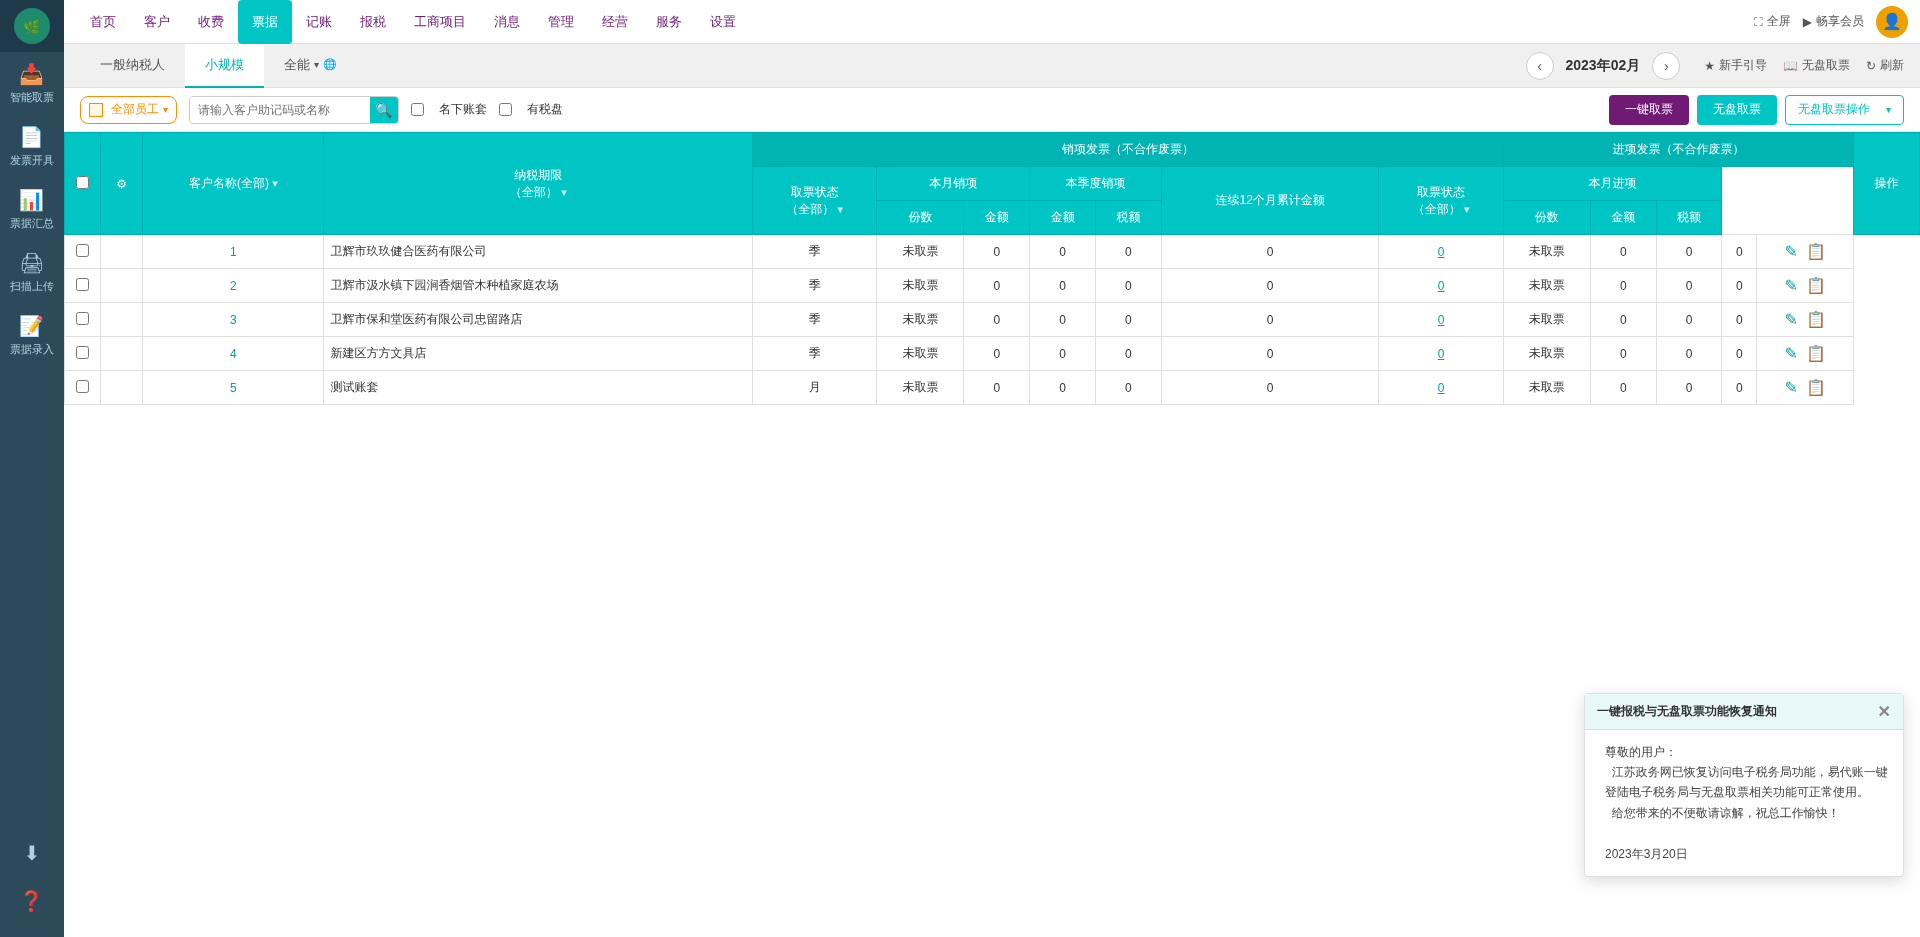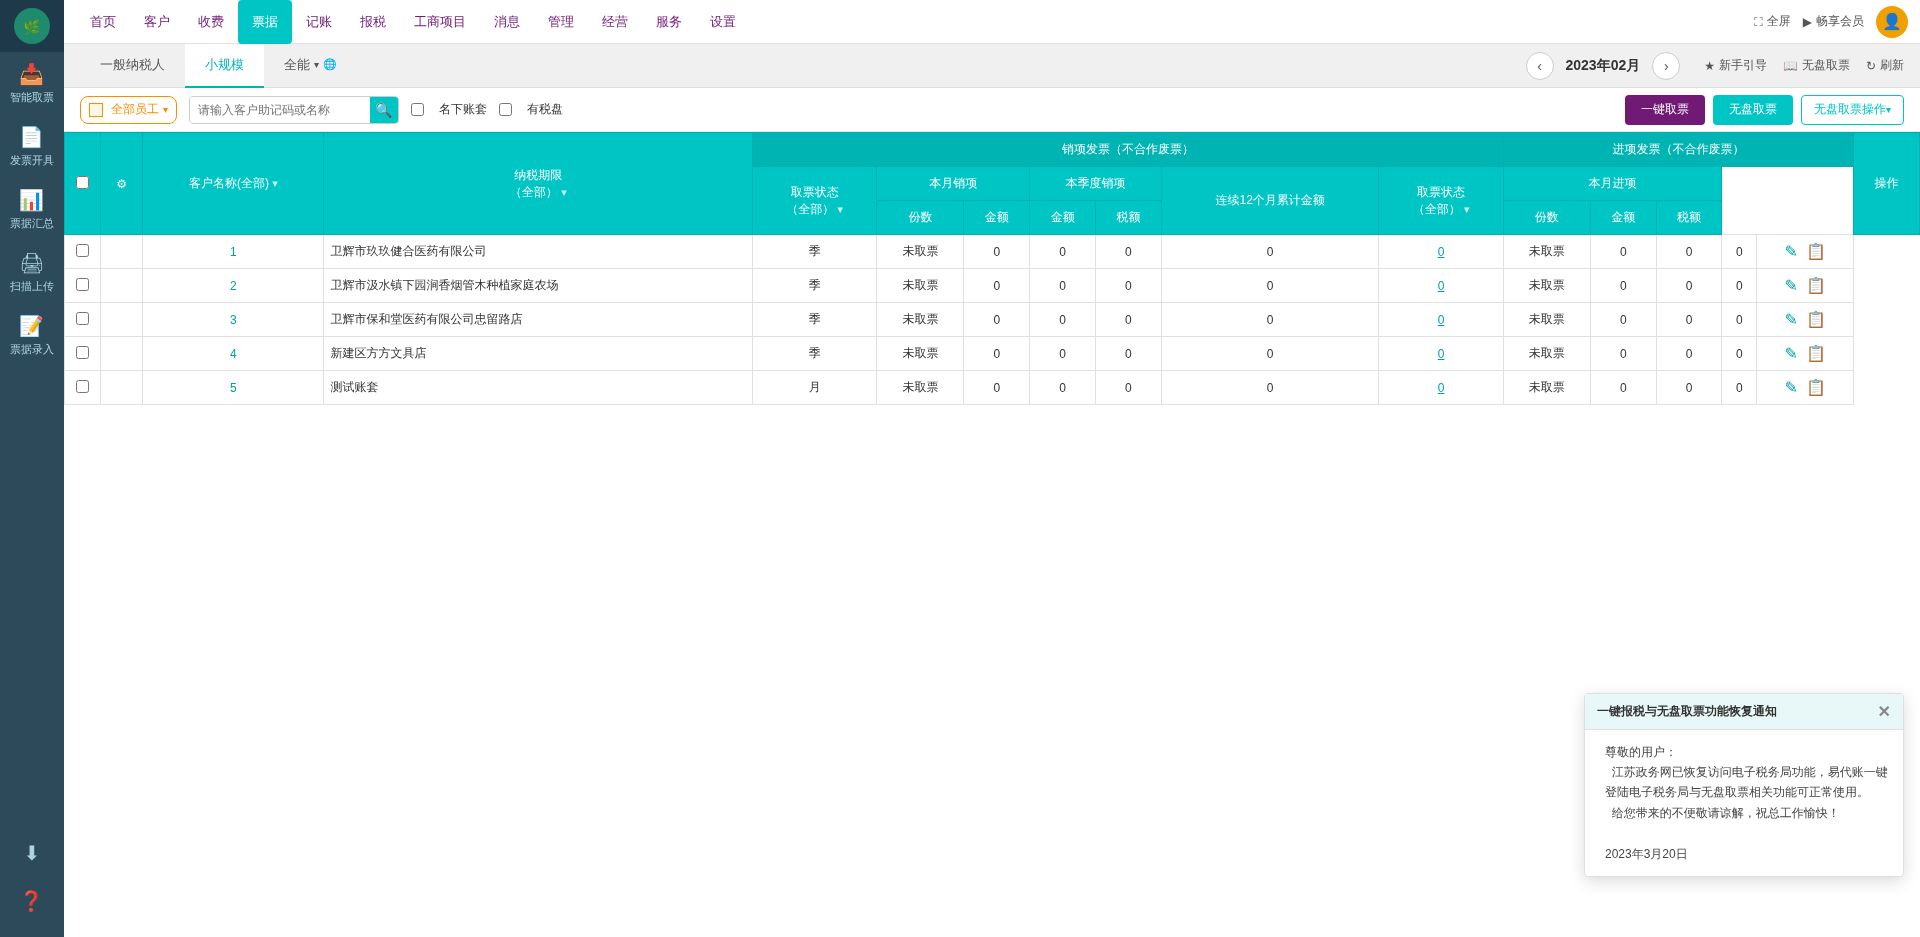--- a/index.html
+++ b/index.html
@@ -271,21 +271,21 @@
       background: #fff;
       color: #00c5c5;
       border: 1px solid #00c5c5;
       border-radius: 4px;
       padding: 0 12px;
       height: 30px;
       font-size: 12px;
       cursor: pointer;
       display: flex;
       align-items: center;
-      gap: 0;
+      gap: 16px;
       white-space: nowrap;
     }
 
     
     .table-area {
       flex: 1;
       overflow: auto;
       padding: 0;
       background: #fff;
     }

